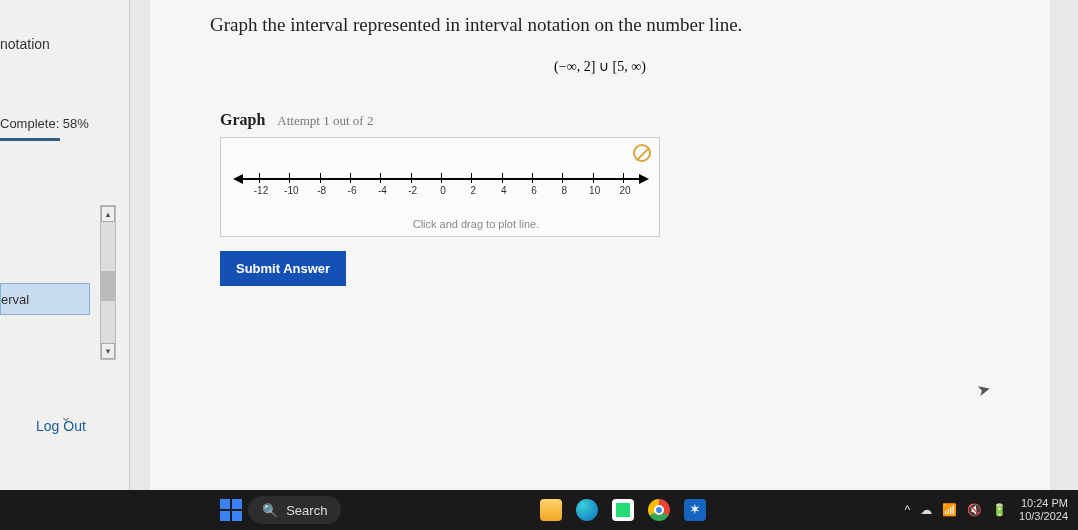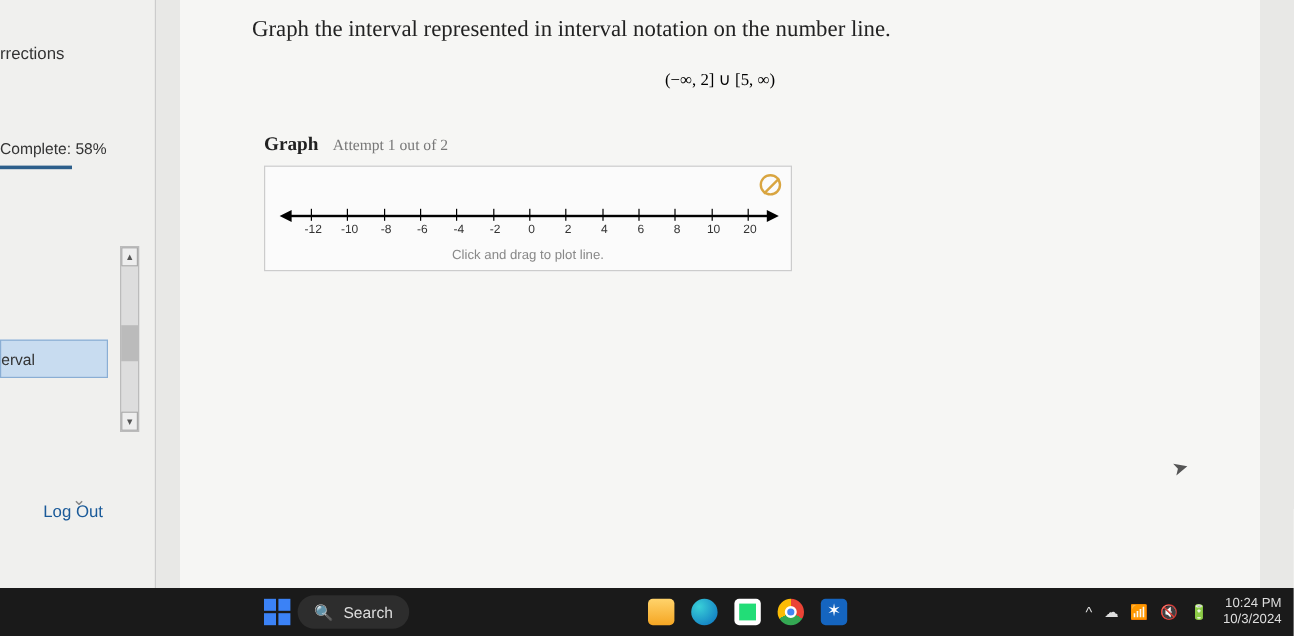--- a/index.html
+++ b/index.html
@@ -111,24 +111,25 @@
     }
     .answer-header { font-size: 16px; }
     .answer-header b { font-weight: bold; color: #222; }
     .attempt { color: #777; font-size: 13px; margin-left: 8px; }
 
     .nl-label { margin-top: 30px; font-size: 17px; color: #222; }
 
     .numline-wrap {
       margin-top: 8px;
       width: 440px;
-      height: 88px;
+      height: 100px;
       background: #fbfbfb;
       border: 1px solid #ccc;
       position: relative;
+      padding-left: 36px;
     }
     .no-entry {
       position: absolute;
       top: 6px;
       right: 8px;
       width: 18px;
       height: 18px;
       border: 2px solid #d9a540;
       border-radius: 50%;
     }
@@ -245,21 +246,21 @@
     .chrome::after { content:''; position:absolute; inset:6px; background:#4285f4; border:2px solid #fff; border-radius:50%; }
     .star { background:#1565c0; color:#fff; text-align:center; line-height:22px; font-size:14px; }
     .tb-right { flex: 0 0 auto; display: flex; align-items: center; gap: 12px; margin-right: 10px; font-family: Arial, sans-serif; color: #ddd; font-size: 11px; }
     .tray-icons { display: flex; gap: 10px; font-size: 12px; }
     .clock { text-align: right; line-height: 1.2; }
   </style>
 </head>
 <body>
 
 <div class="sidebar">
-  <div class="sidebar-link corrections">rrections</div>
+  <div class="sidebar-link corrections">notation</div>
   <div class="sidebar-link complete">Complete: 58%</div>
   <div class="complete-line"></div>
 
   <div class="erval">erval</div>
 
   <div class="scroller">
     <div class="scroller-btn top">▴</div>
     <div class="scroller-thumb"></div>
     <div class="scroller-btn bot">▾</div>
   </div>
@@ -320,20 +321,21 @@
           <div class="tick" style="left: 351.667px;">
             <span>10</span>
           </div>
           <div class="tick" style="left: 382px;">
             <span>20</span>
           </div>
         </div>
       <div class="hint">Click and drag to plot line.</div>
     </div>
 
+    <button class="submit">Submit Answer</button>
   </div>
 
   <div class="cursor-arrow">➤</div>
 </div>
 
 <div class="taskbar">
   <div class="tb-left">
     <div class="win-logo">
         <div></div>
         <div></div>

